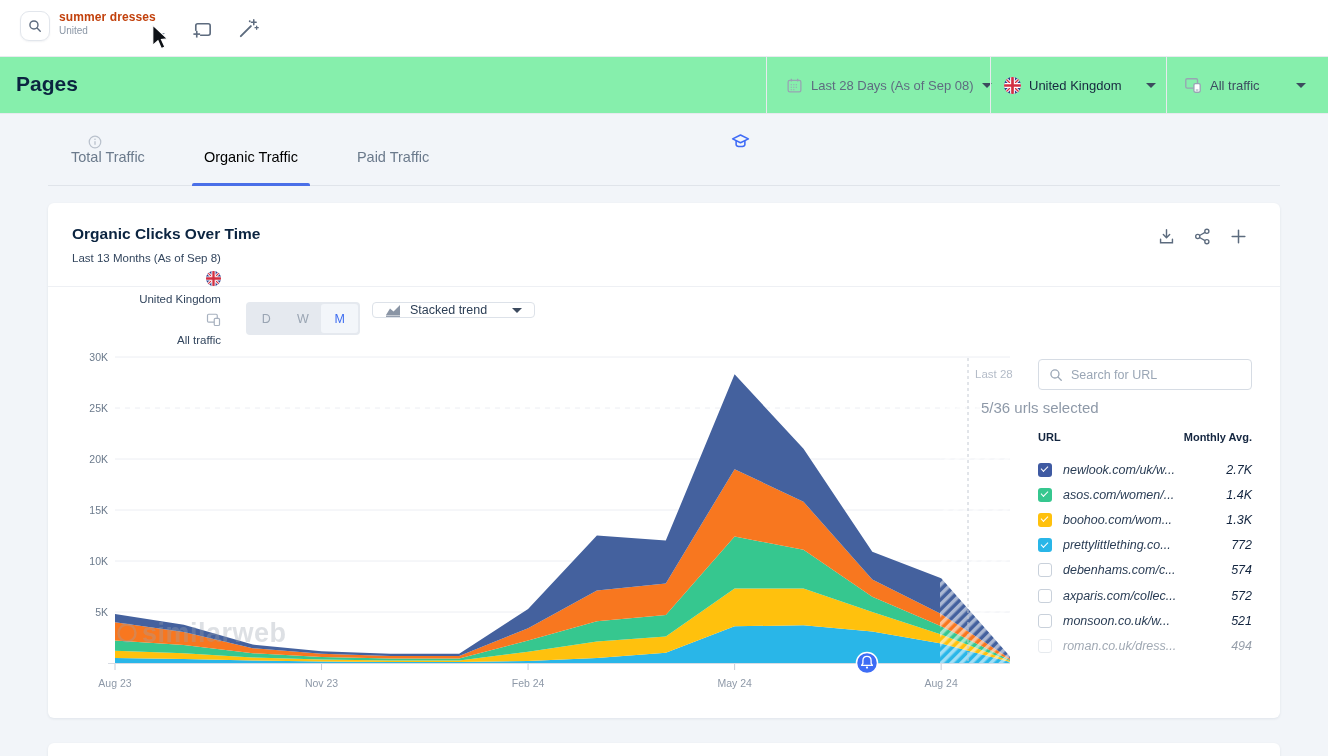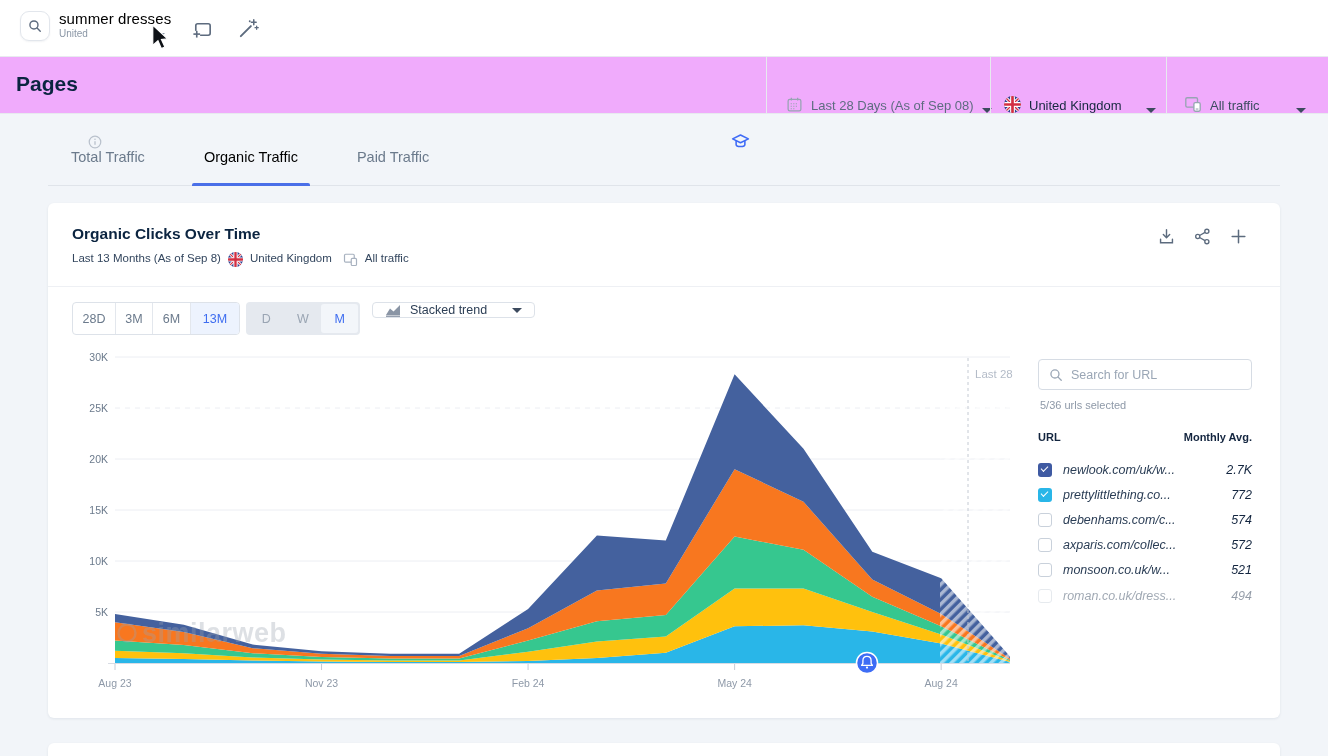--- a/index.html
+++ b/index.html
@@ -8,49 +8,49 @@
   .abs { position:absolute; }
   svg { display:block; }
 
   
   #topbar { position:absolute; left:0; top:0; width:1328px; height:57px; background:#fff;
     border-bottom:1px solid #e8ebef; z-index:5; }
   .search-chip { position:absolute; left:20px; top:11px; width:30px; height:30px;
     border:1px solid #e2e6ec; border-radius:9px; box-shadow:0 1px 2px rgba(16,37,64,.06);
     display:flex; align-items:center; justify-content:center; }
   .kw-block { position:absolute; left:59px; top:10px; }
-  .kw-term { font-size:15px; font-weight:400; color:#000000; letter-spacing:.1px; }
+  .kw-term { font-size:12px; font-weight:700; color:#c2410c; letter-spacing:.1px; }
   .kw-type { font-size:10px; color:#8b97a6; margin-top:1px; }
   .caret { width:0; height:0; border-left:5px solid transparent; border-right:5px solid transparent;
     border-top:5px solid #8b97a6; display:inline-block; }
   .caret.dark { border-top-color:#3c4a5e; }
 
   
-  #pagehead { position:absolute; left:0; top:57px; width:1328px; height:57px; background:#f0abfc;
+  #pagehead { position:absolute; left:0; top:57px; width:1328px; height:57px; background:#86efac;
     border-bottom:1px solid #e7eaef; z-index:4; }
   #page-title { position:absolute; left:16px; top:15px; font-size:21px; font-weight:600; color:#0b2440; }
   .hdivider { position:absolute; top:0; width:1px; height:56px; background:#e7eaef; }
-  .hgroup { position:absolute; top:0; height:56px; display:flex; align-items:flex-end; gap:8px;
+  .hgroup { position:absolute; top:0; height:56px; display:flex; align-items:center; gap:8px;
     font-size:13px; cursor:pointer; }
 
   
   #tabs { position:absolute; left:48px; top:114px; width:1232px; height:72px;
     border-bottom:1px solid #e0e4ea; display:flex; align-items:flex-end; }
   .tab { font-size:14.5px; color:#6b7a8c; padding:0 12px 20px 12px; margin-right:35px; position:relative; cursor:pointer; }
   .tab.active { color:#000000; font-weight:500; }
   .tab.active::after { content:""; position:absolute; left:0; right:0; bottom:-1px; height:3px;
     background:#4a6fe8; border-radius:2px 2px 0 0; }
   #tabs .tab:first-child { margin-left:11px; }
 
   
   #card { position:absolute; left:48px; top:203px; width:1232px; height:515px; background:#fff;
     border-radius:6px; box-shadow:0 1px 3px rgba(16,37,64,.08); }
   #card-title { position:absolute; left:24px; top:22px; font-size:15.5px; font-weight:700; color:#0b2440; }
-  #card-sub { position:absolute; left:24px; top:49px; display:flex; align-items:flex-start; gap:7px;
-    font-size:11.5px; color:#33465e; }
+  #card-sub { position:absolute; left:24px; top:49px; display:flex; align-items:flex-end; gap:7px;
+    font-size:11.5px; color:#33465e;flex-direction:column; }
   #card-actions { position:absolute; right:32px; top:24px; display:flex; gap:17px; align-items:center; }
   #card-hr { position:absolute; left:0; top:83px; width:100%; height:1px; background:#eef0f4; }
 
   
   .btn-group { position:absolute; top:99px; display:flex; border:1px solid #dde2e9; border-radius:4px;
     overflow:hidden; height:33px; background:#fff; }
   .btn-group .cell { display:flex; align-items:center; justify-content:center; font-size:12.5px;
     color:#6b7a8c; border-right:1px solid #e3e7ed; cursor:pointer; }
   .btn-group .cell:last-child { border-right:none; }
   .btn-group .cell.on { background:#edf3fe; color:#3e6df0; font-weight:500; }
@@ -63,21 +63,21 @@
     border-radius:4px; display:flex; align-items:center; gap:9px; padding:0 12px; cursor:pointer;
     font-size:12.5px; color:#2c3e55; }
   #trend-select .caret { margin-left:auto; }
 
   
   #url-search { position:absolute; left:990px; top:156px; width:214px; height:31px; border:1px solid #d6dce4;
     border-radius:4px; display:flex; align-items:center; gap:8px; padding:0 10px; background:#fff; }
   #url-search input { border:none; outline:none; font-size:12.5px; color:#33465e; width:150px;
     font-family:"Liberation Sans",sans-serif; background:transparent; }
   #url-search input::placeholder { color:#9aa6b5; }
-  #url-count { position:absolute; left:992px; top:196px; font-size:11px; color:#8e99a8; }
+  #url-count { position:absolute; left:933px; top:196px; font-size:15px; color:#8e99a8; }
   #url-cols { position:absolute; left:990px; top:228px; width:214px; display:flex; justify-content:space-between;
     font-size:11px; font-weight:700; color:#13253f; }
   #url-rows { position:absolute; left:990px; top:254px; width:214px;font-style:italic; }
   .url-row { height:25.2px; display:flex; align-items:center; cursor:pointer; }
   .url-row.muted { opacity:.45; }
   .cb { width:14px; height:14px; border-radius:3px; border:1px solid #c9d1db; background:#fff;
     margin-right:11px; flex:0 0 auto; position:relative; }
   .cb.checked { border:none; }
   .cb .mark { position:absolute; left:3px; top:3.5px; width:7px; height:4px;
     border-left:1.6px solid #fff; border-bottom:1.6px solid #fff; transform:rotate(-45deg); }
@@ -223,26 +223,20 @@
       <circle cx="17.5" cy="18.5" r="2.6" fill="none" stroke="#5c6b7e" stroke-width="1.7"></circle>
       <line x1="8.3" y1="10.7" x2="15.2" y2="6.8" stroke="#5c6b7e" stroke-width="1.7"></line>
       <line x1="8.3" y1="13.3" x2="15.2" y2="17.2" stroke="#5c6b7e" stroke-width="1.7"></line>
     </svg>
     <svg class="action-icon" width="19" height="19" viewBox="0 0 24 24">
       <path d="M12,4 V20 M4,12 H20" stroke="#5c6b7e" stroke-width="1.9" stroke-linecap="round"></path>
     </svg>
   </div>
   <div id="card-hr"></div>
 
-  <div class="btn-group" style="left:24px;">
-    <div class="cell" style="width:43px;">28D</div>
-    <div class="cell" style="width:37px;">3M</div>
-    <div class="cell" style="width:38px;">6M</div>
-    <div class="cell on" style="width:48px;">13M</div>
-  </div>
   <div id="gran">
     <div class="gcell">D</div>
     <div class="gcell">W</div>
     <div class="gcell on">M</div>
   </div>
   <div id="trend-select">
     <svg width="16" height="14" viewBox="0 0 16 14">
       <polygon points="1,12 5,5.5 8.5,8.5 15,2 15,12" fill="#8a95a5"></polygon>
       <line x1="1" y1="13.2" x2="15" y2="13.2" stroke="#8a95a5" stroke-width="1.4"></line>
     </svg>
@@ -312,20 +306,34 @@
   </div>
   <div id="url-rows">
       <div class="url-row">
         <span class="cb checked" style="background: rgb(63, 90, 162);">
           <span class="mark"></span>
         </span>
         <span class="url-label">newlook.com/uk/w...</span>
         <span class="url-avg">2.7K</span>
       </div>
       <div class="url-row">
+        <span class="cb checked" style="background: rgb(54, 199, 143);">
+          <span class="mark"></span>
+        </span>
+        <span class="url-label">asos.com/women/...</span>
+        <span class="url-avg">1.4K</span>
+      </div>
+      <div class="url-row">
+        <span class="cb checked" style="background: rgb(255, 193, 13);">
+          <span class="mark"></span>
+        </span>
+        <span class="url-label">boohoo.com/wom...</span>
+        <span class="url-avg">1.3K</span>
+      </div>
+      <div class="url-row">
         <span class="cb checked" style="background: rgb(41, 182, 232);">
           <span class="mark"></span>
         </span>
         <span class="url-label">prettylittlething.co...</span>
         <span class="url-avg">772</span>
       </div>
       <div class="url-row">
         <span class="cb"></span>
         <span class="url-label">debenhams.com/c...</span>
         <span class="url-avg">574</span>

